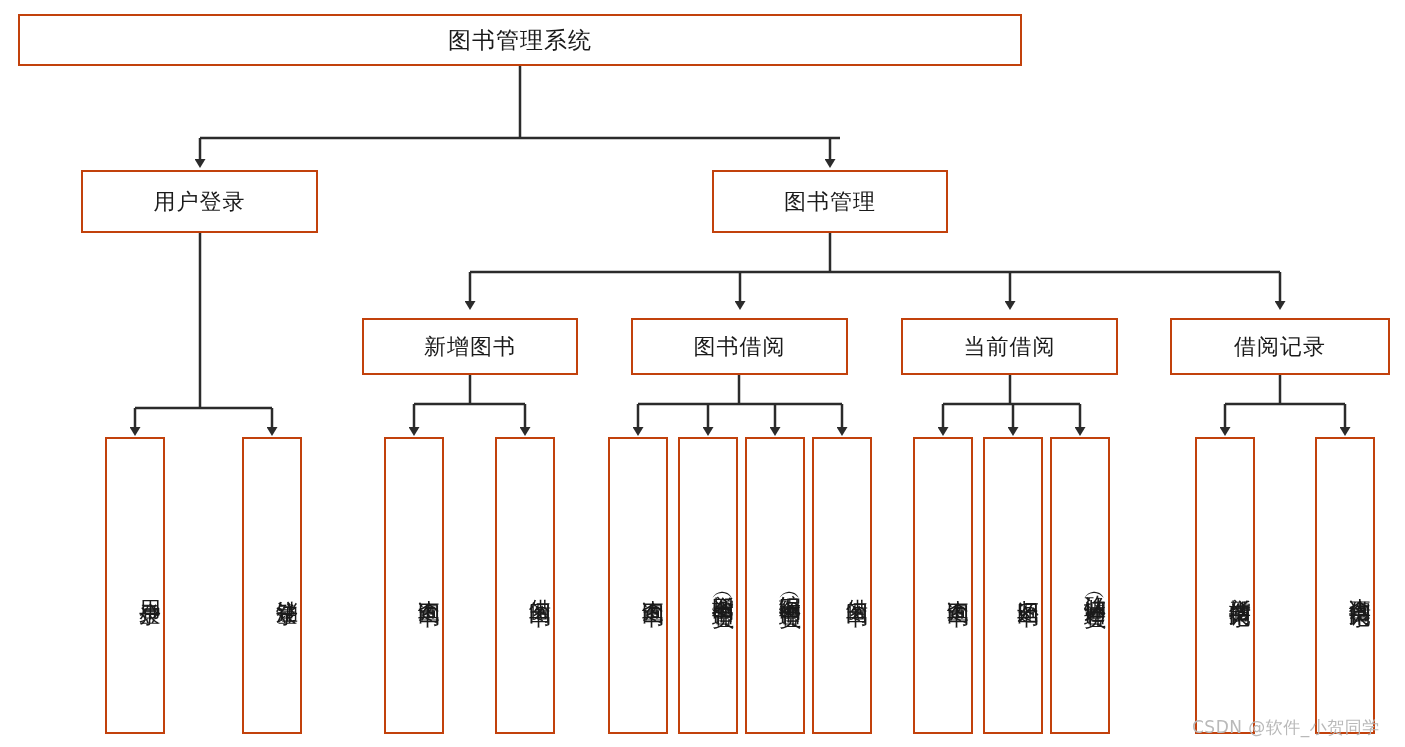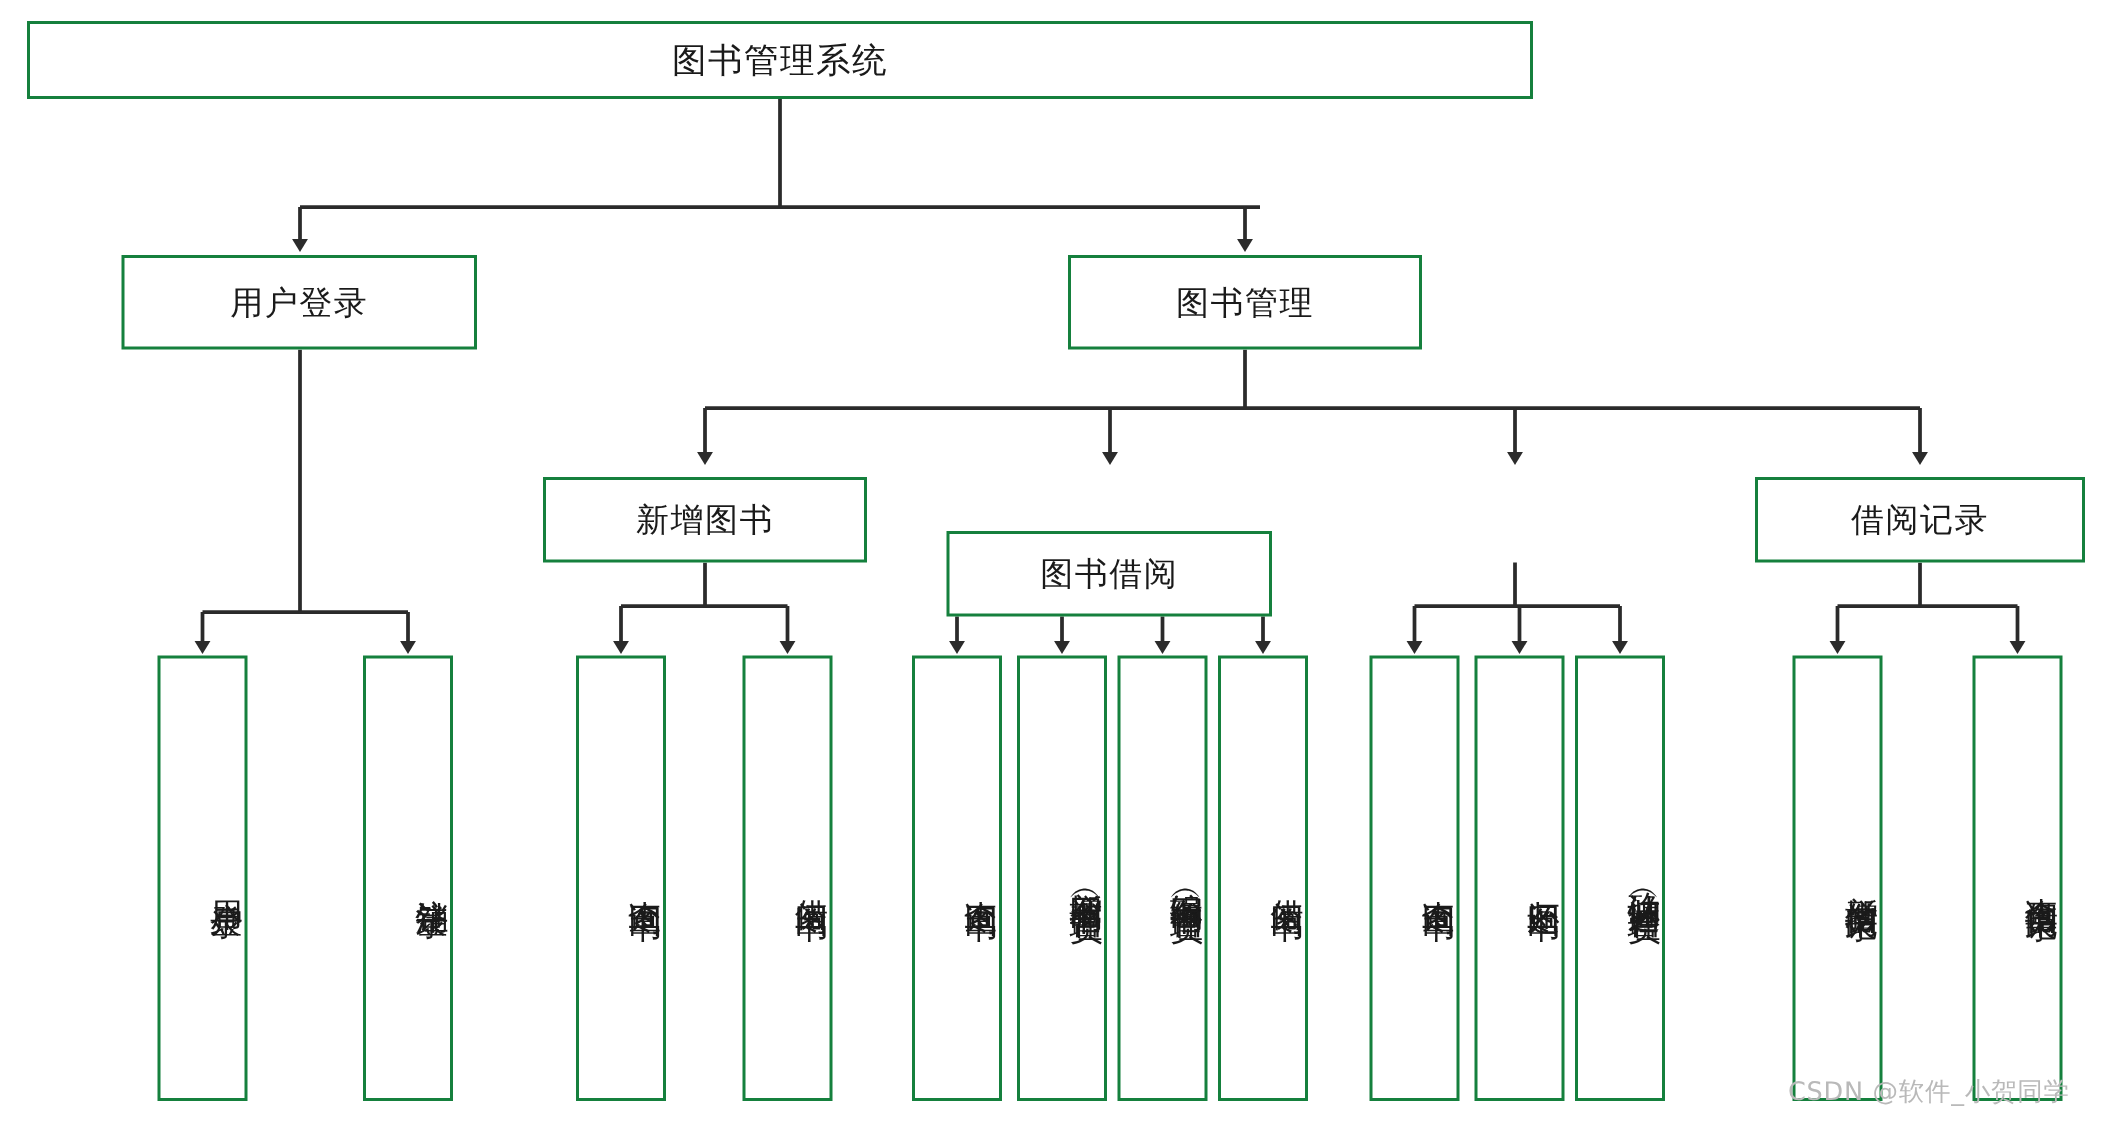--- a/index.html
+++ b/index.html
@@ -20,21 +20,21 @@
   #edges {
     position: absolute;
     left: 0;
     top: 0;
     width: 1405px;
     height: 747px;
   }
   .node {
     position: absolute;
     box-sizing: border-box;
-    border: 2px solid #15803d;
+    border: 2px solid #c2410c;
     background: #ffffff;
     display: flex;
     align-items: center;
     justify-content: center;
     color: #1a1a1a;
   }
   .node.horiz {
     font-size: 22px;
     letter-spacing: 1px;
   }
@@ -128,22 +128,25 @@
   <div class="node horiz" style="left:81px; top:170px; width:237px; height:63px;">
     <span>用户登录</span>
   </div>
   <div class="node horiz" style="left:712px; top:170px; width:236px; height:63px;">
     <span>图书管理</span>
   </div>
 
   <div class="node horiz" style="left:362px; top:318px; width:216px; height:57px;">
     <span>新增图书</span>
   </div>
-  <div class="node horiz" style="left:631px; top:318px; width:217px; height:57px;margin-top:36px;">
+  <div class="node horiz" style="left:631px; top:318px; width:217px; height:57px;">
     <span>图书借阅</span>
+  </div>
+  <div class="node horiz" style="left:901px; top:318px; width:217px; height:57px;">
+    <span>当前借阅</span>
   </div>
   <div class="node horiz" style="left:1170px; top:318px; width:220px; height:57px;">
     <span>借阅记录</span>
   </div>
 
   <div class="node leaf" style="left:105px; top:437px; width:60px; height:297px;">
     <span class="vtext">用户登录</span>
   </div>
   <div class="node leaf" style="left:242px; top:437px; width:60px; height:297px;">
     <span class="vtext">注销登录</span>

